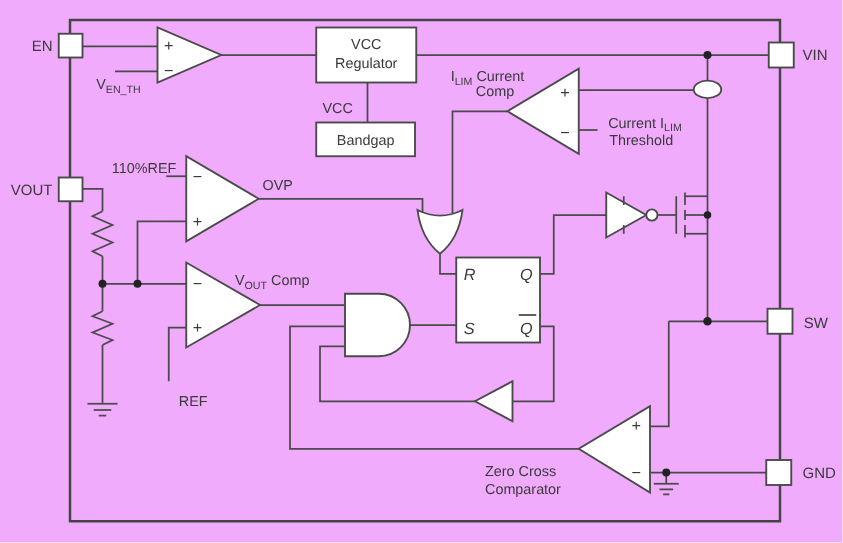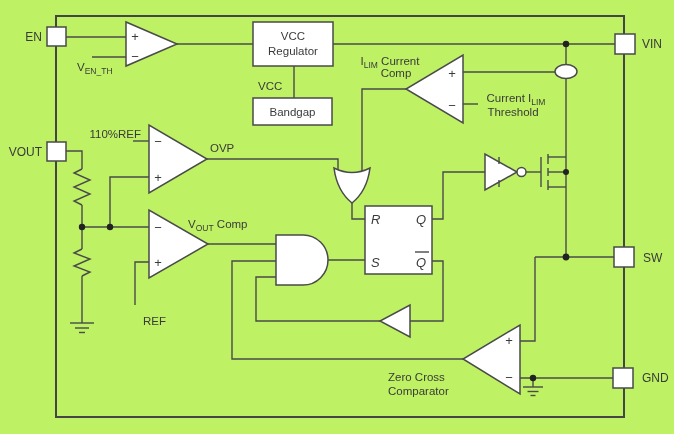--- a/index.html
+++ b/index.html
@@ -1,16 +1,16 @@
 <!DOCTYPE html>
 <html><head>
 <meta charset="utf-8">
 <style>
   html,body{margin:0;padding:0;background:#ffffff;}
-  .stage{position:relative;width:674px;height:434px;background:#bef264;font-family:"Liberation Sans",sans-serif;overflow:hidden;}
+  .stage{position:relative;width:674px;height:434px;background:#f0abfc;font-family:"Liberation Sans",sans-serif;overflow:hidden;}
   svg{display:block;}
   .w{stroke:#4a4a4a;stroke-width:1.4;fill:none;}
   .shape{stroke:#4a4a4a;stroke-width:1.5;fill:#ffffff;}
   .border{stroke:#454545;stroke-width:2;fill:none;}
   .dot{fill:#222222;stroke:none;}
   text{fill:#3a3a3a;font-family:"Liberation Sans",sans-serif;font-size:11.5px;}
   .pin-lbl{font-size:12px;}
   .sub{font-size:8.5px;}
   .sign{font-size:13px;text-anchor:middle;}
   .ff{font-style:italic;font-size:13px;}

